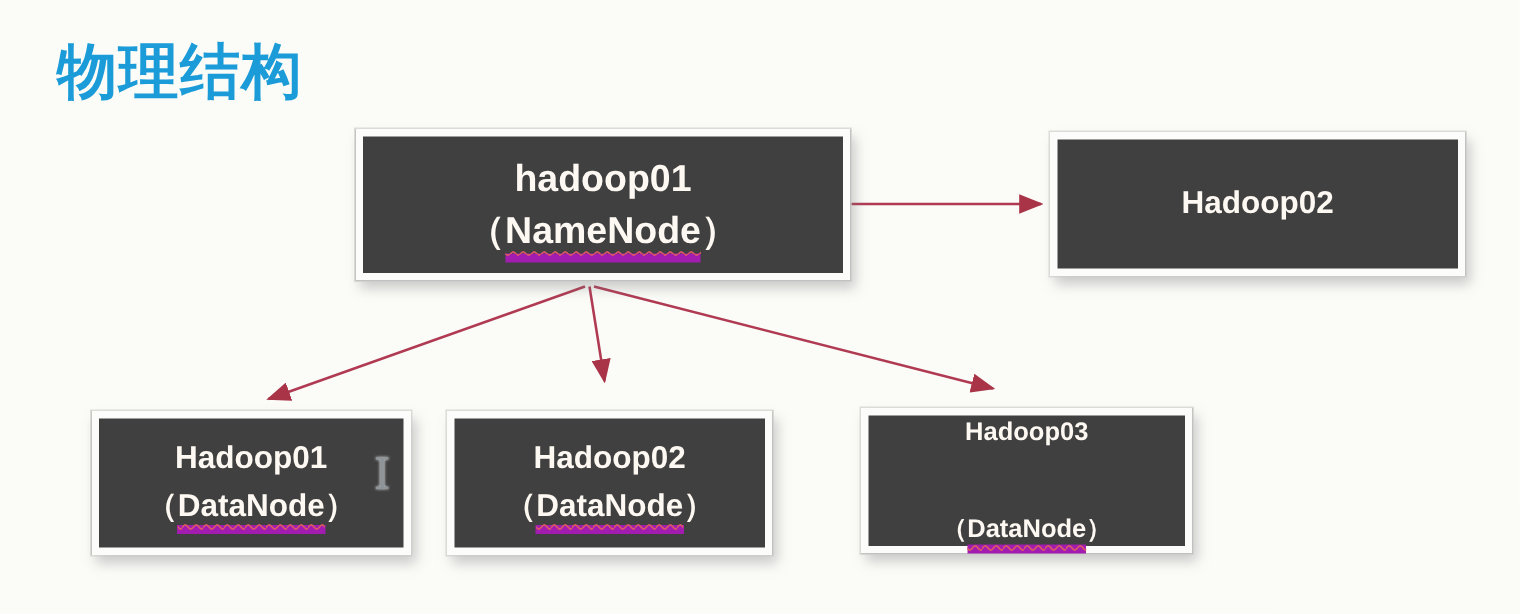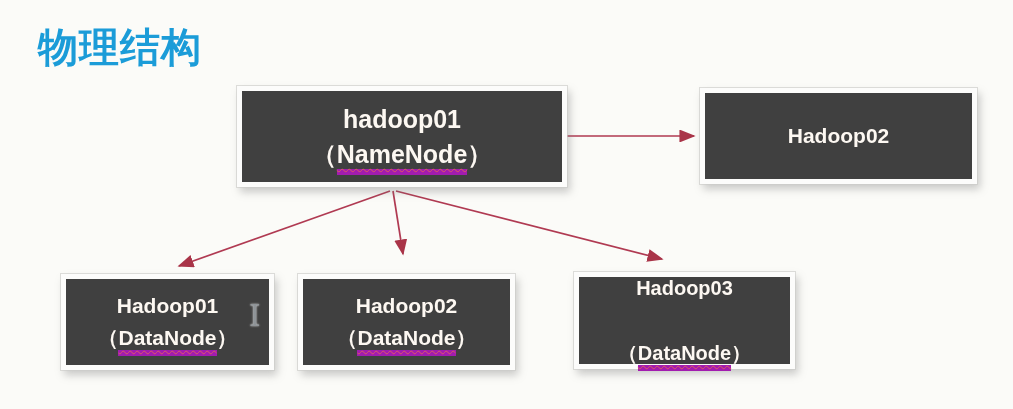--- a/index.html
+++ b/index.html
@@ -19,21 +19,21 @@
     background:#404040;
     border:5px solid #fcfcfb;
     box-shadow:0 0 0 1px rgba(205,205,202,0.65), 3px 5px 8px rgba(125,125,125,0.40);
     display:flex; flex-direction:column; align-items:center; justify-content:center;
     color:#fdf8f2; font-weight:bold; text-align:center;
   }
   .node-namenode{ left:237px; top:86px;  width:330px; height:101px; font-size:25px; line-height:35px; }
   .node-snn     { left:700px; top:88px;  width:277px; height:96px;  font-size:21px; line-height:30px; }
   .node-dn1     { left:61px;  top:274px; width:213px; height:96px;  font-size:21px; line-height:32px; }
   .node-dn2     { left:298px; top:274px; width:217px; height:96px;  font-size:21px; line-height:32px; }
-  .node-dn3     { left:574px; top:272px; width:221px; height:97px;  font-size:20px; line-height:32px;gap:33px; }
+  .node-dn3     { left:574px; top:272px; width:221px; height:97px;  font-size:17px; line-height:32px;gap:33px; }
   .role-underline{
     border-bottom:6px solid #a21caf;
     text-decoration-line:underline;
     text-decoration-style:wavy;
     text-decoration-color:#dd5864;
     text-decoration-thickness:1px;
     text-underline-offset:5px;
     padding-bottom:1px;
   }
   .ibeam{

